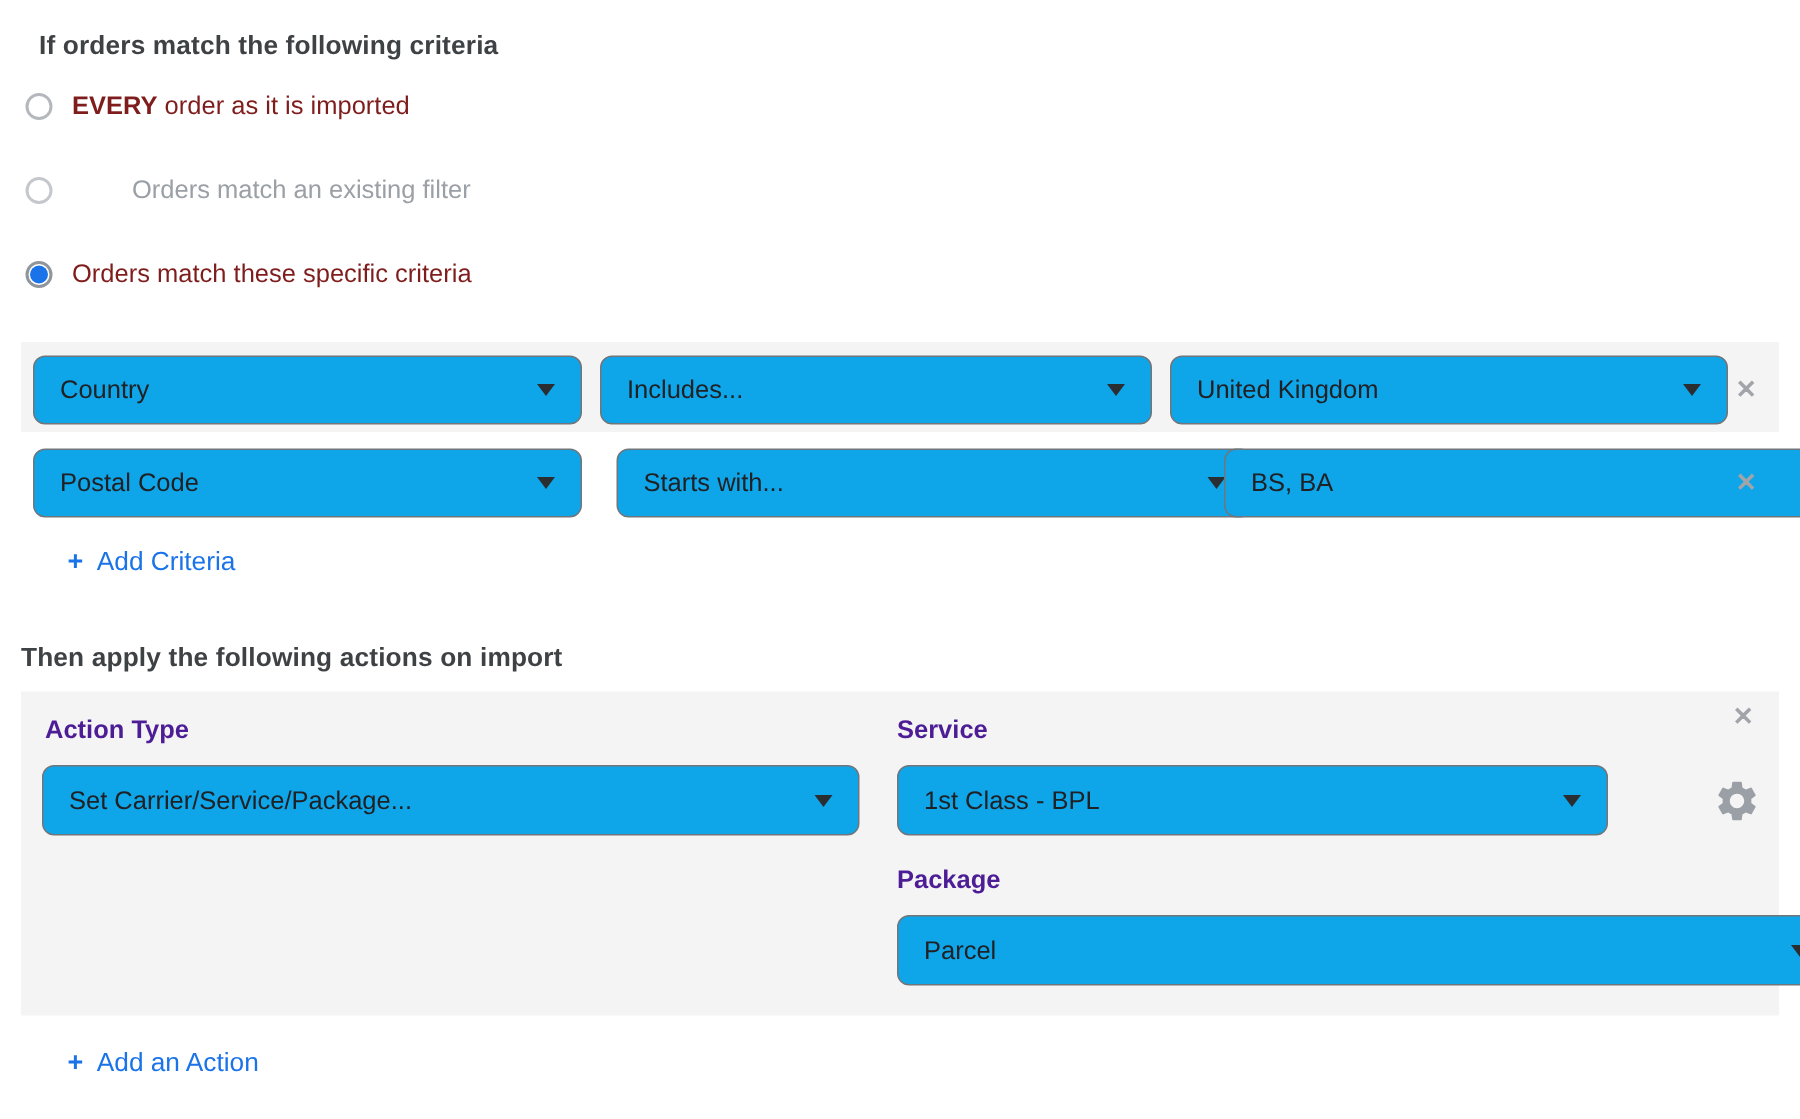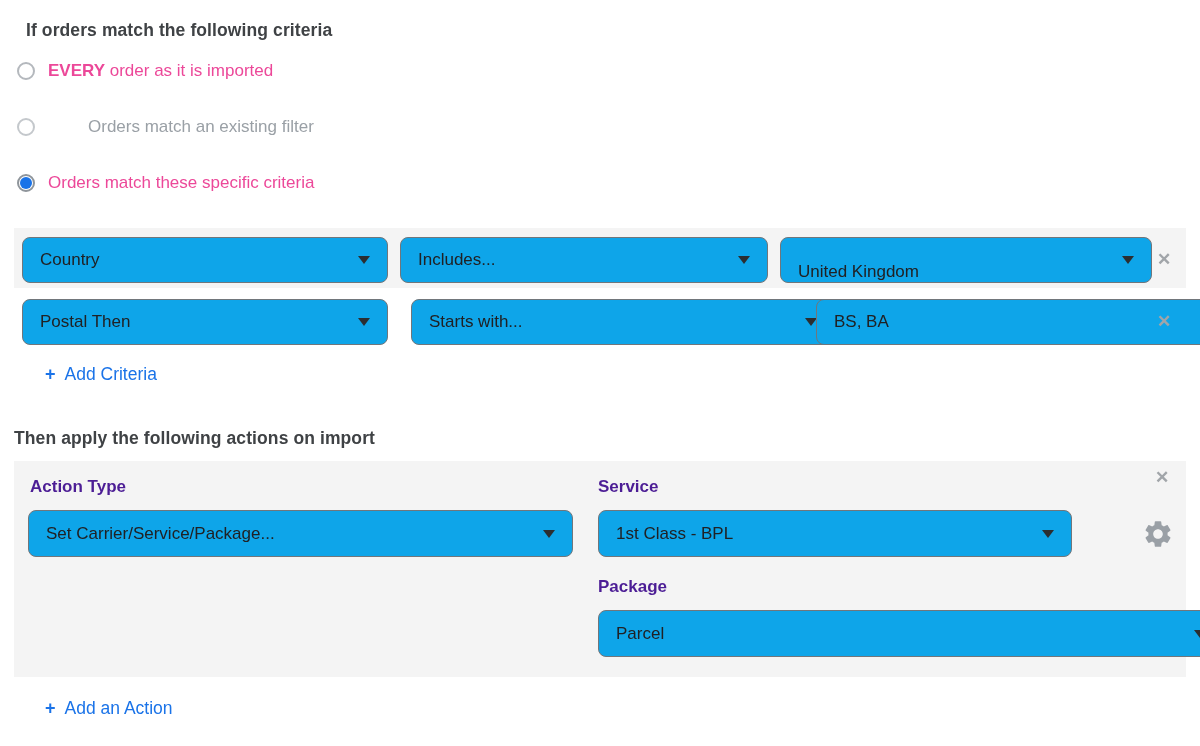--- a/index.html
+++ b/index.html
@@ -24,21 +24,21 @@
   }
   .radio-circle {
     width:18px; height:18px;
     border:2px solid #b4b8bd; border-radius:50%;
     background:#fff; flex:0 0 auto;
     display:flex; align-items:center; justify-content:center;
   }
   .radio-row.disabled .radio-circle { border-color:#c4c8cc; }
   .radio-row.selected .radio-circle { border-color:#8f959b; }
   .radio-dot { width:12px; height:12px; border-radius:50%; background:#1a73e8; }
-  .radio-label { margin-left:13px; font-size:17px; color:#ec4899; white-space:nowrap; }
+  .radio-label { margin-left:13px; font-size:17px; color:#7f1d1d; white-space:nowrap; }
   .radio-label b { font-weight:700; }
   .radio-row.disabled .radio-label { color:#9aa0a6; }
   
   .gray-strip {
     position:absolute; left:14px; width:1172px;
     background:#f4f4f4;
   }
   
   .ddl, .text-field {
     position:absolute; height:46px;
@@ -104,28 +104,28 @@
   <div class="gray-strip" style="top:228px; height:60px;"></div>
 
   <div class="ddl" style="left:22px; top:237px; width:366px;">
     <span>Country</span>
     <span class="arrow-down"></span>
   </div>
   <div class="ddl" style="left:400px; top:237px; width:368px;">
     <span>Includes...</span>
     <span class="arrow-down"></span>
   </div>
-  <div class="ddl" style="left:780px; top:237px; width:372px;align-items:flex-end;">
+  <div class="ddl" style="left:780px; top:237px; width:372px;">
     <span>United Kingdom</span>
     <span class="arrow-down"></span>
   </div>
   <span class="close-btn" style="left:1157px; top:250px;">✕</span>
 
   <div class="ddl" style="left:22px; top:299px; width:366px;">
-    <span>Postal Then</span>
+    <span>Postal Code</span>
     <span class="arrow-down"></span>
   </div>
   <div class="ddl" style="left:411px; top:299px; width:424px;">
     <span>Starts with...</span>
     <span class="arrow-down"></span>
   </div>
   <input class="text-field" style="left: 816px; top: 299px; width: 424px;" value="BS, BA">
   <span class="close-btn" style="left:1157px; top:312px;">✕</span>
 
   <div class="add-link" style="left:45px; top:364px;">

